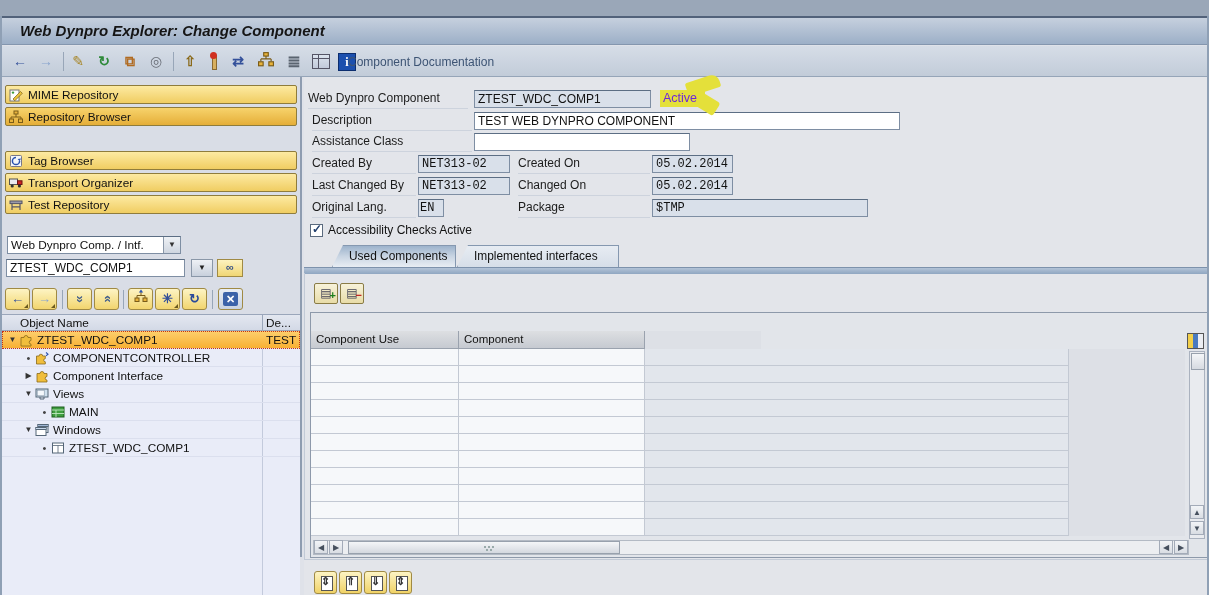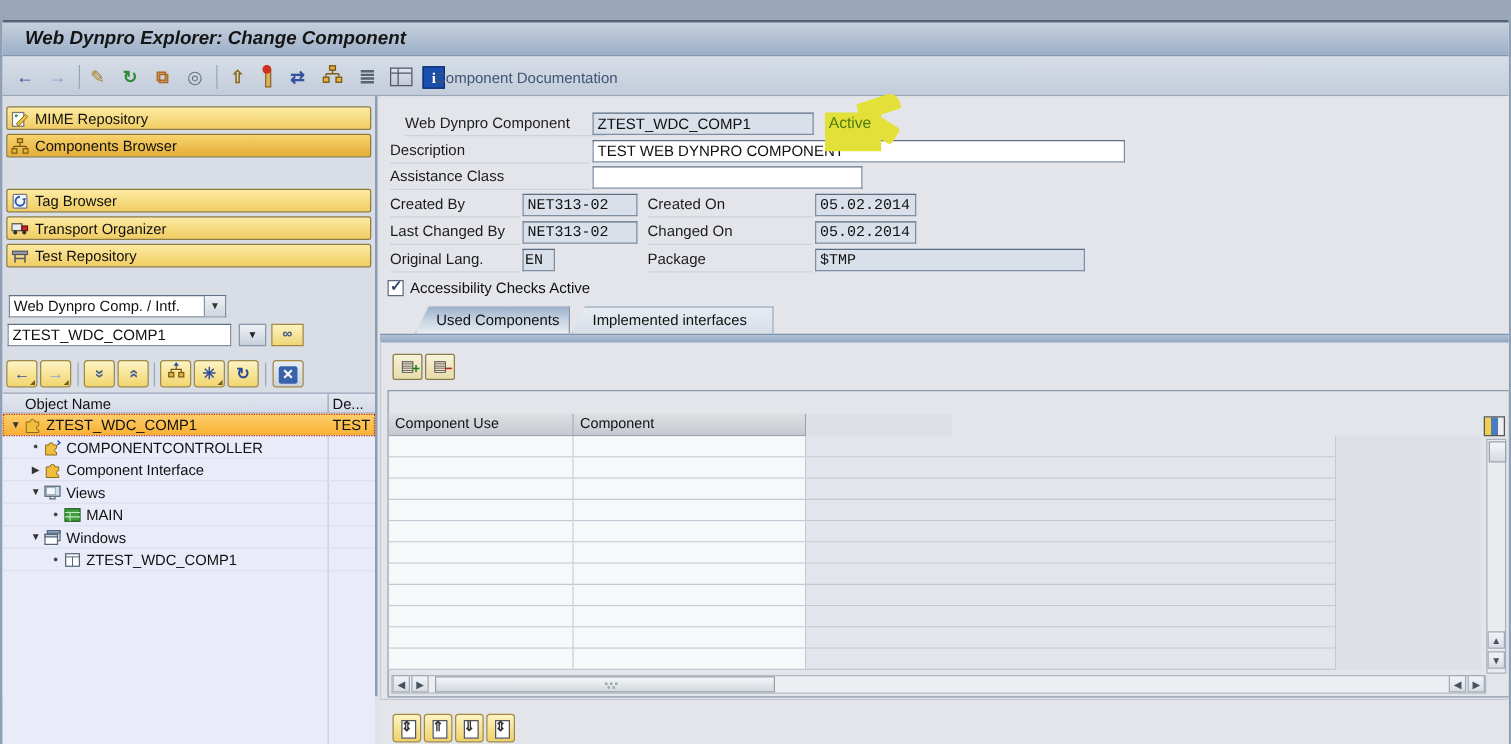--- a/index.html
+++ b/index.html
@@ -73,21 +73,21 @@
   .ticon{width:14px;height:14px;flex:0 0 14px;margin-right:4px;}
   .tdesc{position:absolute;left:264px;top:2px;white-space:nowrap;overflow:hidden;max-width:32px;}
 
   
   .main{position:absolute;left:302px;top:61px;width:907px;height:529px;background:#e3e5ea;}
   .flabel{position:absolute;font-size:12px;color:#1c1c1c;border-bottom:1px solid #cdd3dd;height:17px;}
   .fin{position:absolute;height:18px;border:1px solid #7e8ea3;border-top-color:#5c6e84;background:#fff;
        font-family:"Liberation Sans",sans-serif;font-size:12px;padding:0 3px;box-sizing:border-box;color:#111;}
   .ro{background:#d9e0ea;}
   .mono{font-family:"Liberation Mono","DejaVu Sans Mono",monospace;font-size:12px;}
-  .status-hl{position:absolute;font-size:12.5px;color:#4d7c0f;background:#e4e03a;padding:1px 8px 16px 3px;z-index:2;}
+  .status-hl{position:absolute;font-size:12.5px;color:#6d28d9;background:#e4e03a;padding:1px 8px 2px 3px;z-index:2;}
   .status-hl::before{content:"";position:absolute;left:58%;top:-12px;width:34px;height:14px;background:#e4e03a;
        transform:rotate(-18deg);border-radius:2px 8px 2px 8px;z-index:-1;}
   .status-hl::after{content:"";position:absolute;right:-13px;top:7px;width:20px;height:15px;background:#e4e03a;
        transform:rotate(32deg);border-radius:3px;z-index:-1;}
 
   .chk{position:absolute;left:6px;top:147px;width:13px;height:13px;background:#fff;border:1px solid #5a6a7e;box-sizing:border-box;cursor:pointer;}
   .chk::after{content:"✓";position:absolute;left:1px;top:-3px;font-size:12px;font-weight:bold;color:#23406e;}
   .chklabel{position:absolute;left:24px;top:146px;font-size:12px;}
 
   .tab{position:absolute;top:168px;height:22px;line-height:21px;box-sizing:border-box;padding-left:16px;
@@ -180,21 +180,21 @@
         </svg>
       <span>MIME Repository</span>
     </div>
     <div class="goldbtn sel" style="top:30px">
       <svg class="sicon" viewBox="0 0 14 14">
           <rect x="5" y="1" width="4" height="3" fill="#e8b33c" stroke="#7a5c18"></rect>
           <path d="M7 4v3M2 7h10M2 7v2M12 7v2" stroke="#7a5c18" fill="none"></path>
           <rect x="0.5" y="9" width="4" height="3.5" fill="#e8b33c" stroke="#7a5c18"></rect>
           <rect x="9.5" y="9" width="4" height="3.5" fill="#e8b33c" stroke="#7a5c18"></rect>
         </svg>
-      <span>Components Browser</span>
+      <span>Repository Browser</span>
     </div>
     <div class="goldbtn" style="top:74px">
       <svg class="sicon" viewBox="0 0 14 14">
           <rect x="1.5" y="1.5" width="11" height="11" rx="1" fill="#f4f6f8" stroke="#778"></rect>
           <path d="M7 3.4a3.6 3.6 0 1 0 3.6 3.6" fill="none" stroke="#2a52b0" stroke-width="1.5"></path>
           <path d="M10.6 7.2 12 4.4 8.6 5z" fill="#2a52b0"></path>
         </svg>
       <span>Tag Browser</span>
     </div>
     <div class="goldbtn" style="top:118px">
@@ -306,21 +306,21 @@
             <rect x="1.5" y="2" width="11" height="10" fill="#fff" stroke="#567"></rect>
             <path d="M1.5 4.5h11M7 4.5v7.5" stroke="#567" stroke-width="0.8"></path>
           </svg>
         <span>ZTEST_WDC_COMP1</span>
       </div>
     </div>
   </div>
 
   <div class="main">
 
-    <span class="flabel" style="left:20px;top:14px;width:160px">Web Dynpro Component</span>
+    <span class="flabel" style="left:4px;top:14px;width:160px">Web Dynpro Component</span>
     <input class="fin ro" style="left: 170px; top: 13px; width: 177px;" readonly="" value="ZTEST_WDC_COMP1">
     <span class="status-hl" style="left:356px;top:13px">Active</span>
 
     <span class="flabel" style="left:8px;top:36px;width:160px">Description</span>
     <input class="fin" style="left: 170px; top: 35px; width: 426px;" value="TEST WEB DYNPRO COMPONENT">
 
     <span class="flabel" style="left:8px;top:57px;width:160px">Assistance Class</span>
     <input class="fin" style="left: 170px; top: 56px; width: 216px;">
 
     <span class="flabel" style="left:8px;top:79px;width:104px">Created By</span>

